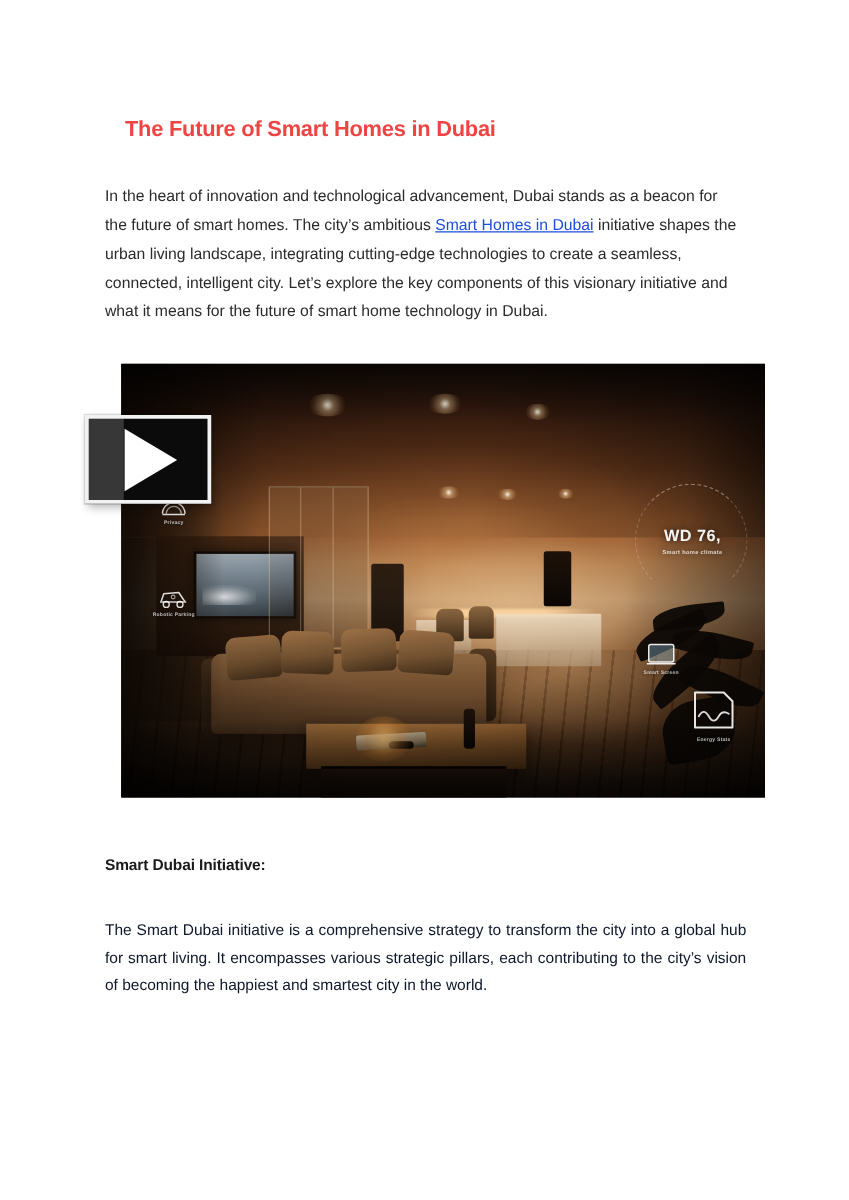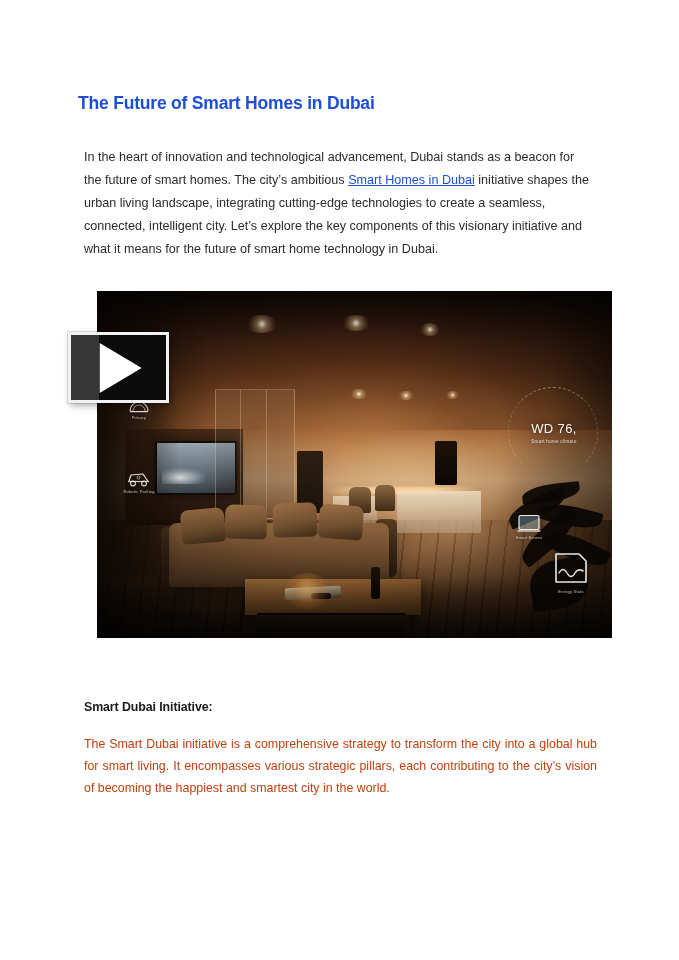--- a/index.html
+++ b/index.html
@@ -18,27 +18,27 @@
   }
 
   .page {
     position: absolute;
     inset: 0;
     background: #ffffff;
   }
 
   .doc-title {
     position: absolute;
-    left: 78px;
+    left: 100px;
     top: 80px;
     width: 520px;
     font-size: 17.5px;
     font-weight: bold;
     letter-spacing: -0.2px;
-    color: #1d4ed8;
+    color: #ef4444;
     line-height: 1.3;
   }
 
   .intro-para {
     position: absolute;
     left: 84px;
     top: 133px;
     width: 508px;
     font-size: 12.6px;
     line-height: 23px;
@@ -52,20 +52,21 @@
     cursor: pointer;
   }
 
   
   .media-wrap {
     position: absolute;
     left: 97px;
     top: 291px;
     width: 515px;
     height: 347px;
+    font-weight: bold;
   }
 
   .hero-photo {
     position: absolute;
     inset: 0;
     overflow: hidden;
     background: #120b07;
   }
 
   
@@ -321,31 +322,31 @@
   
   .sub-head {
     position: absolute;
     left: 84px;
     width: 520px;
     font-size: 12.4px;
     font-weight: bold;
     color: #1a1a1a;
     letter-spacing: -0.1px;
   }
-  .head-initiative { top: 690px; }
+  .head-initiative { top: 675px; }
   .head-strategy   { top: 812px; }
 
   .body-para {
     position: absolute;
     left: 84px;
     top: 721px;
     width: 513px;
     font-size: 12.4px;
     line-height: 22px;
-    color: #c2410c;
+    color: #0f172a;
     text-align: justify;
   }
 </style>
 </head>
 <body>
 
 <div class="page">
 
   <h1 class="doc-title">The Future of Smart Homes in Dubai</h1>
 

